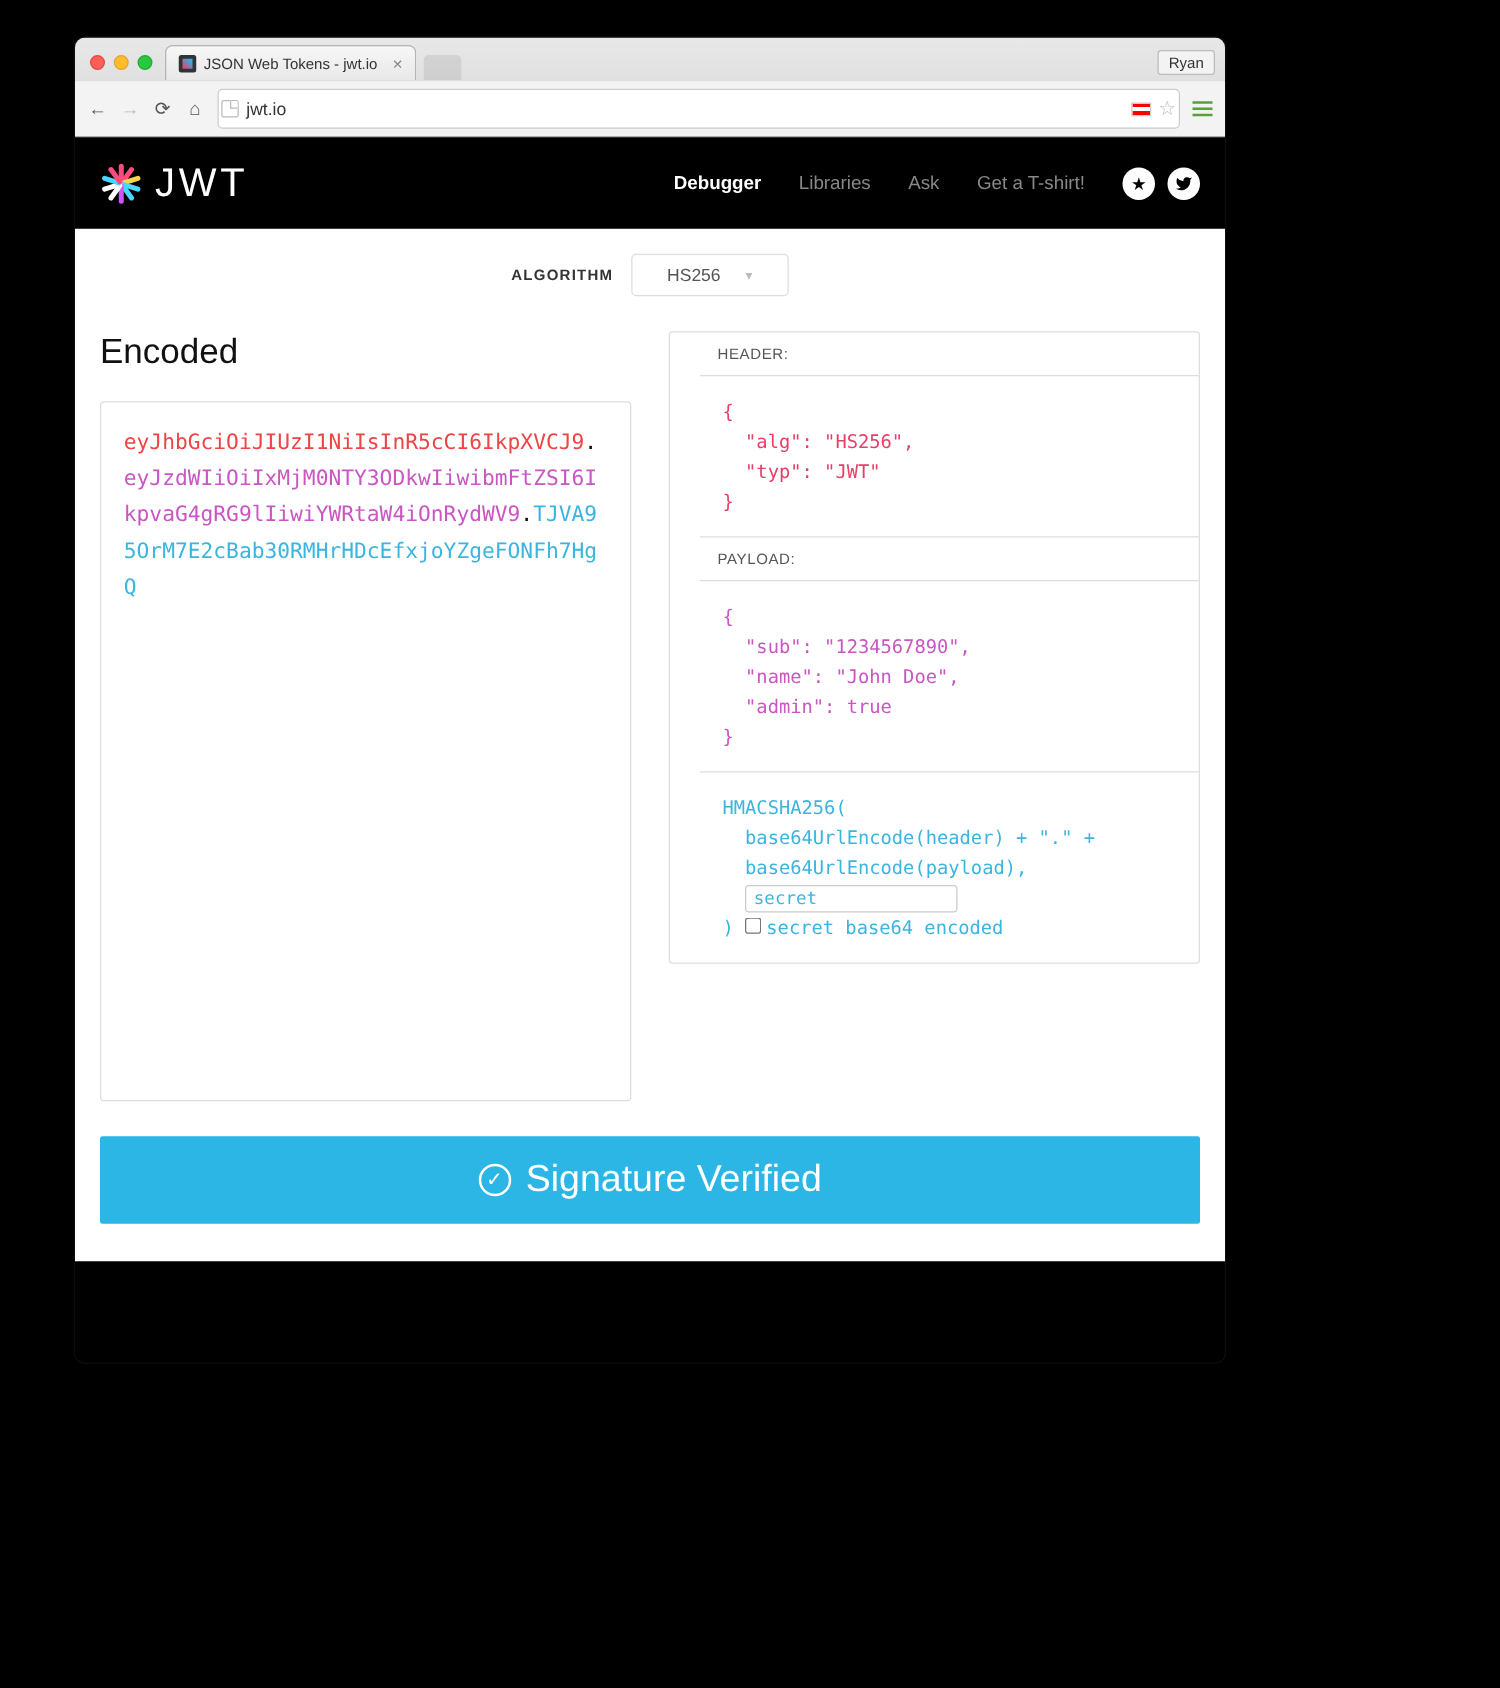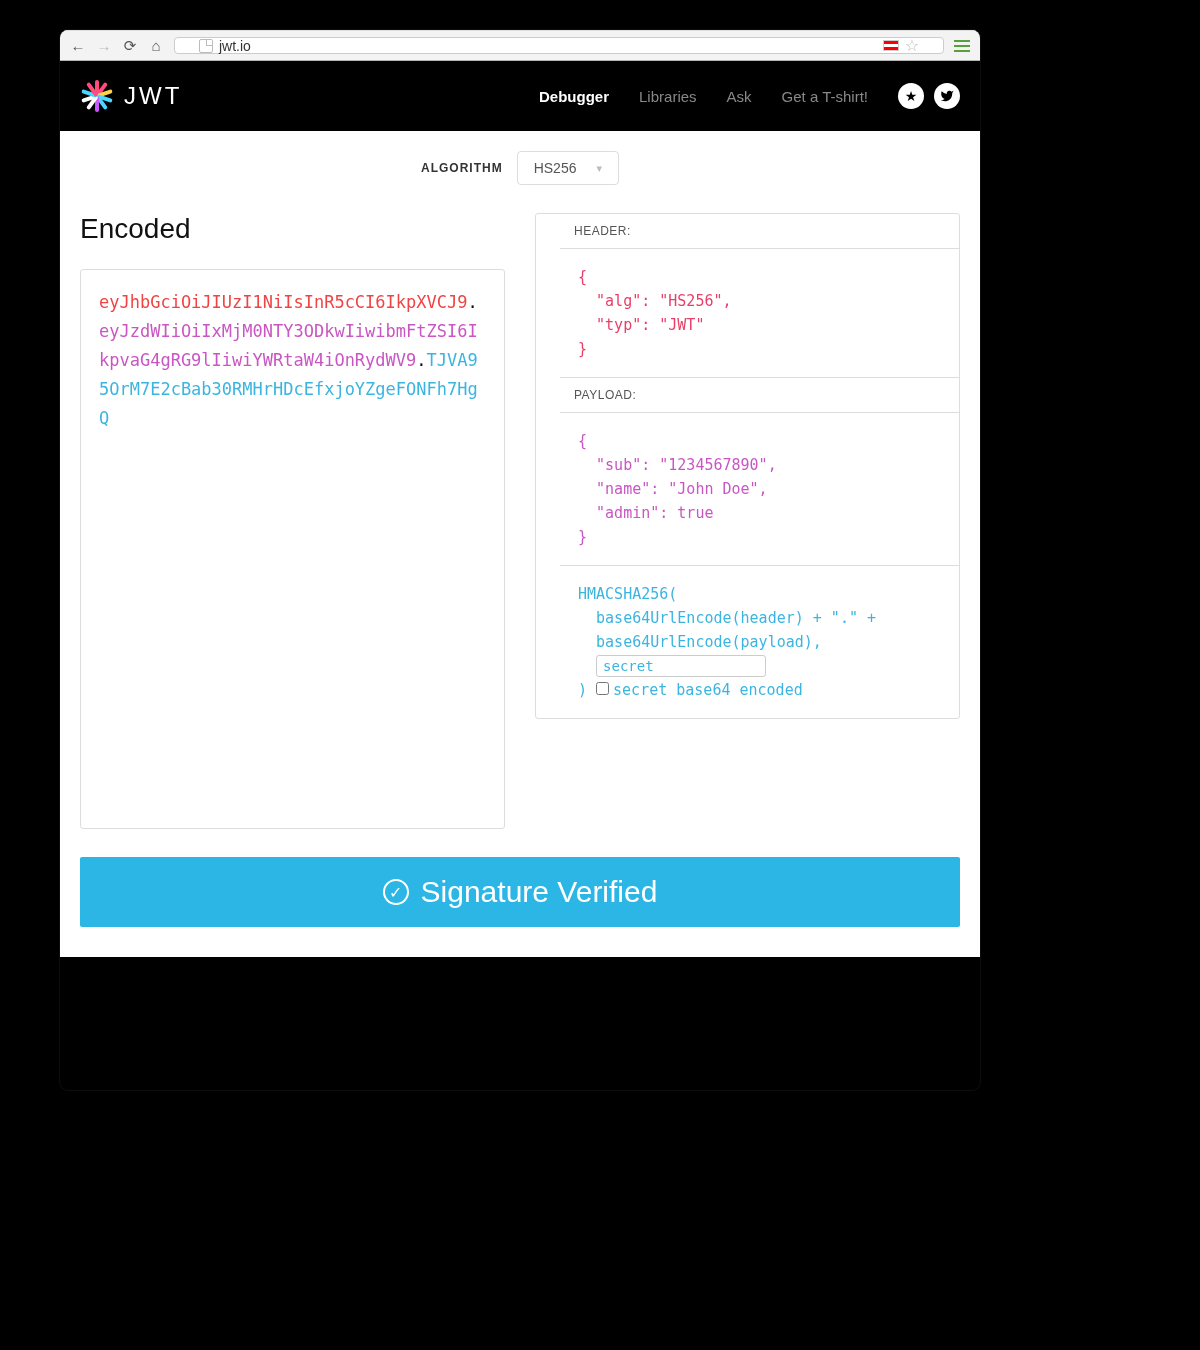--- a/index.html
+++ b/index.html
@@ -58,50 +58,50 @@
     display:flex;align-items:center;gap:10px;
     padding:6px 10px;
     background:#f3f3f3;
     border-top:1px solid #ddd;
   }
   .nav-ico{width:16px;height:16px;display:flex;align-items:center;justify-content:center;color:#555;font-size:15px;}
   .nav-ico.dim{color:#bbb;}
   .url-bar{
     flex:1;display:flex;align-items:center;
     background:#fff;border:1px solid #ccc;border-radius:4px;
-    height:17px;padding:0 24px;font-size:14px;color:#333;gap:6px;
+    height:32px;padding:0 2px;font-size:14px;color:#333;gap:6px;
   }
   .page-ico{width:14px;height:14px;border:1px solid #bbb;border-radius:2px;position:relative;}
   .page-ico::after{content:"";position:absolute;top:0;right:0;width:5px;height:5px;background:#fff;border-left:1px solid #bbb;border-bottom:1px solid #bbb;}
   .star{color:#bbb;font-size:16px;}
   .flag{width:16px;height:11px;background:linear-gradient(red 33%,white 33%,white 66%,red 66%);border:1px solid #ccc;position:relative;}
   .menu-ico{display:flex;flex-direction:column;gap:3px;}
   .menu-ico span{width:16px;height:2px;background:#5a9e3e;display:block;}
   
   .page{background:#000;}
   .topnav{
     display:flex;align-items:center;
     padding:18px 20px;
     color:#fff;
   }
-  .jwt-logo{display:flex;align-items:center;gap:10px;font-weight:300;font-size:24px;letter-spacing:3px;}
+  .jwt-logo{display:flex;align-items:center;gap:10px;font-weight:300;font-size:32px;letter-spacing:3px;}
   .burst{width:34px;height:34px;position:relative;}
   .burst span{position:absolute;left:50%;top:50%;width:4px;height:16px;transform-origin:center bottom;border-radius:2px;}
   .nav-links{display:flex;gap:30px;margin-left:auto;margin-right:30px;font-size:15px;justify-content:flex-end;}
   .nav-links a{color:#888;text-decoration:none;}
   .nav-links a.active{color:#fff;font-weight:600;}
   .social{display:flex;gap:10px;}
   .circ-ico{width:26px;height:26px;border-radius:50%;background:#fff;color:#000;display:flex;align-items:center;justify-content:center;font-size:14px;}
   .content{
     background:#fff;
     padding:20px 20px 30px;
   }
   .algo-row{display:flex;justify-content:center;align-items:center;gap:14px;margin-bottom:28px;}
   .algo-label{font-size:12px;font-weight:700;letter-spacing:1px;color:#333;}
-  .algo-select{border:1px solid #ddd;border-radius:4px;padding:8px 16px;font-size:14px;color:#555;display:flex;align-items:center;gap:20px;}
+  .algo-select{border:1px solid #ddd;border-radius:4px;padding:8px 28px;font-size:14px;color:#555;display:flex;align-items:center;gap:20px;}
   .chev{color:#bbb;font-size:11px;}
   .cols{display:flex;gap:30px;}
   .col{flex:1;}
   .col h2{font-size:28px;font-weight:400;margin-bottom:24px;color:#111;}
   .box{border:1px solid #ddd;border-radius:3px;padding-left:24px;}
   .encoded-box{padding:18px;font-family:Menlo,Consolas,monospace;font-size:17px;line-height:1.7;word-break:break-all;min-height:560px;}
   .enc-h{color:#ef4444;}
   .enc-p{color:#c956c3;}
   .enc-s{color:#3bb5e0;}
   .dot{color:#111;}
@@ -126,20 +126,34 @@
     display:flex;align-items:center;justify-content:center;gap:12px;
   }
   .check-circle{width:26px;height:26px;border:2px solid #fff;border-radius:50%;display:flex;align-items:center;justify-content:center;font-size:16px;}
 </style>
 </head>
 <body>
 
 <div class="window">
 
   <div class="chrome">
+    <div class="tabbar">
+      <div class="traffic">
+        <div class="tl red"></div>
+        <div class="tl yellow"></div>
+        <div class="tl green"></div>
+      </div>
+      <div class="tab">
+        <span class="favicon"></span>
+        <span>JSON Web Tokens - jwt.io</span>
+        <span class="tab-close">×</span>
+      </div>
+      <div class="ghost-tab"></div>
+      <div class="profile">Ryan</div>
+    </div>
     <div class="toolbar">
       <div class="nav-ico">←</div>
       <div class="nav-ico dim">→</div>
       <div class="nav-ico">⟳</div>
       <div class="nav-ico">⌂</div>
       <div class="url-bar">
         <span class="page-ico"></span>
         <span>jwt.io</span>
         <span style="flex:1"></span>
         <span class="flag"></span>

